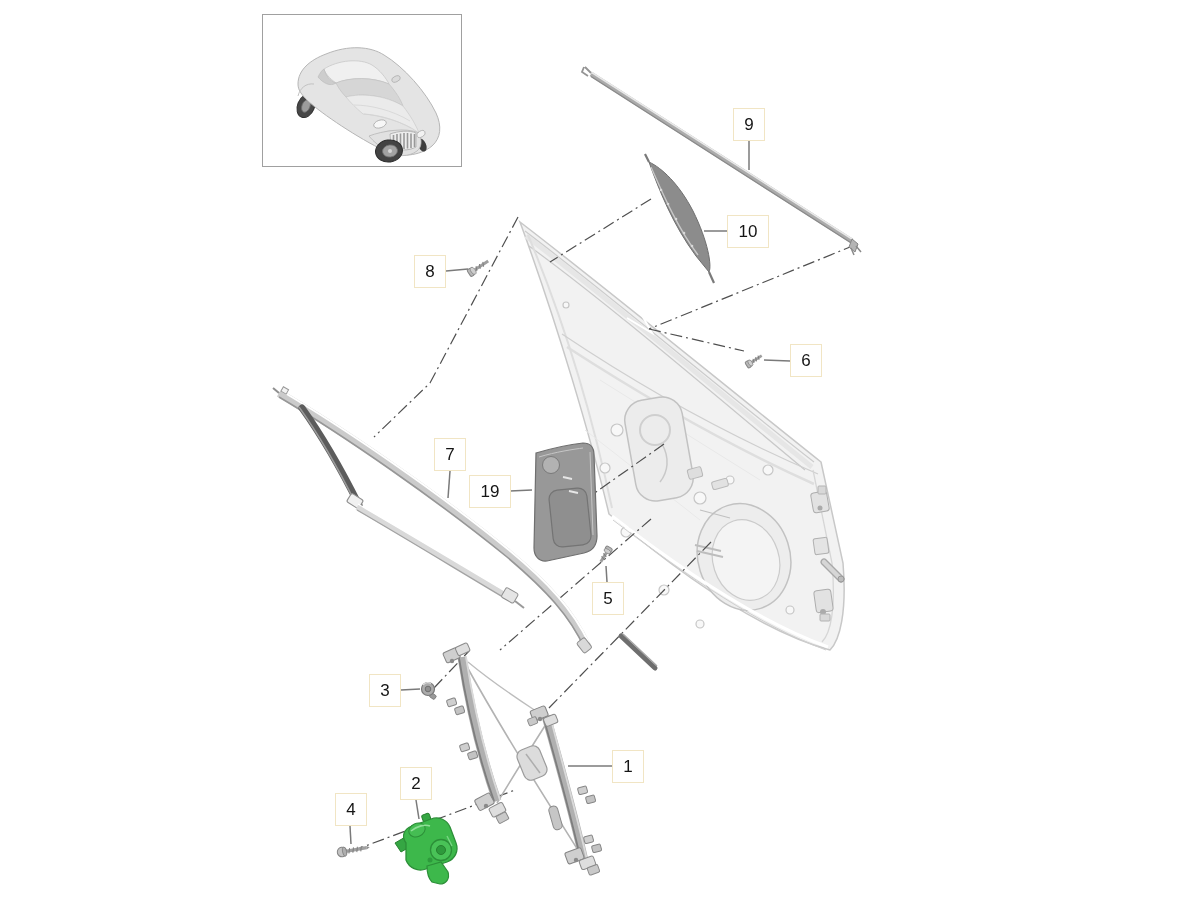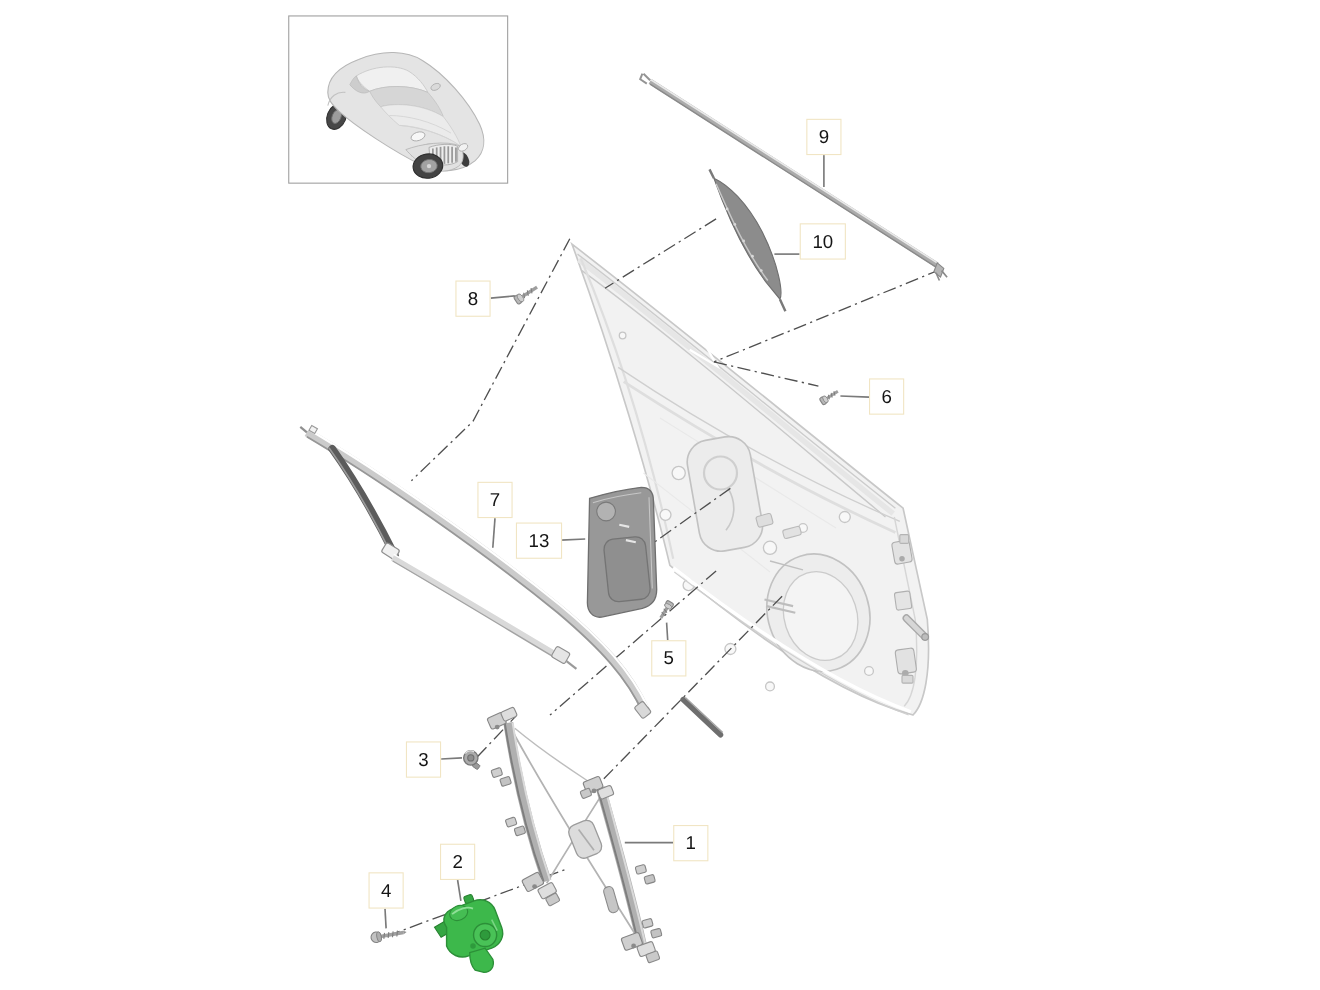--- a/index.html
+++ b/index.html
@@ -287,20 +287,20 @@
     </div>
 <div class="callout" style="left:434px;top:438px">
   <span>7</span>
     </div>
 <div class="callout" style="left:414px;top:255px">
   <span>8</span>
     </div>
 <div class="callout" style="left:733px;top:108px">
   <span>9</span>
     </div>
-<div class="callout wide" style="left:727px;top:203px">
+<div class="callout wide" style="left:727px;top:215px">
   <span>10</span>
     </div>
 <div class="callout wide" style="left:469px;top:475px">
-  <span>13</span>
+  <span>19</span>
     </div>
 
 </div>
 
 </body></html>

